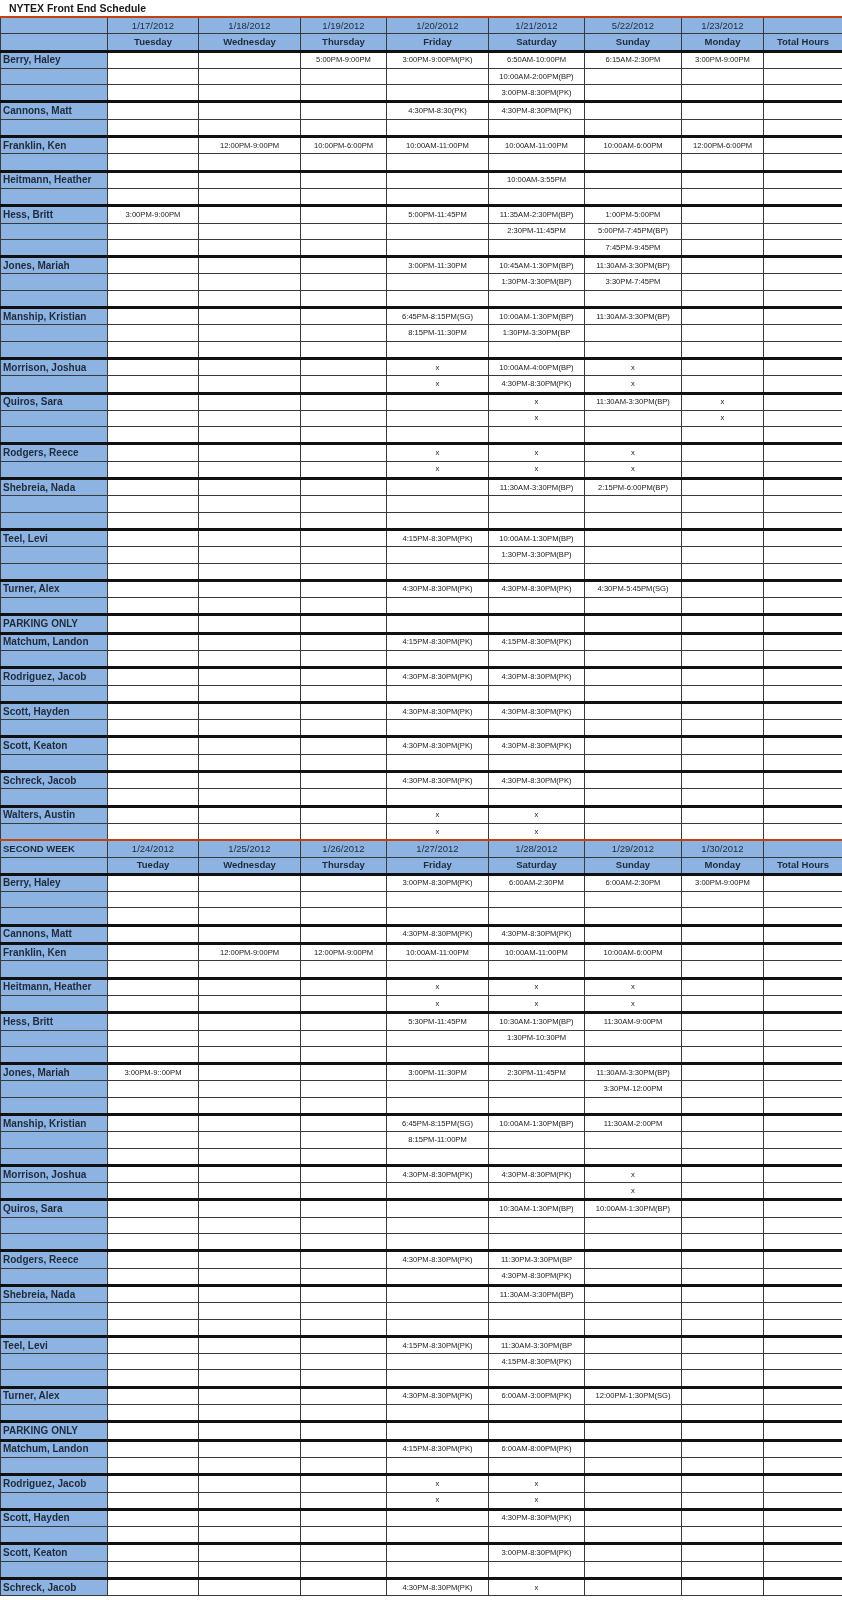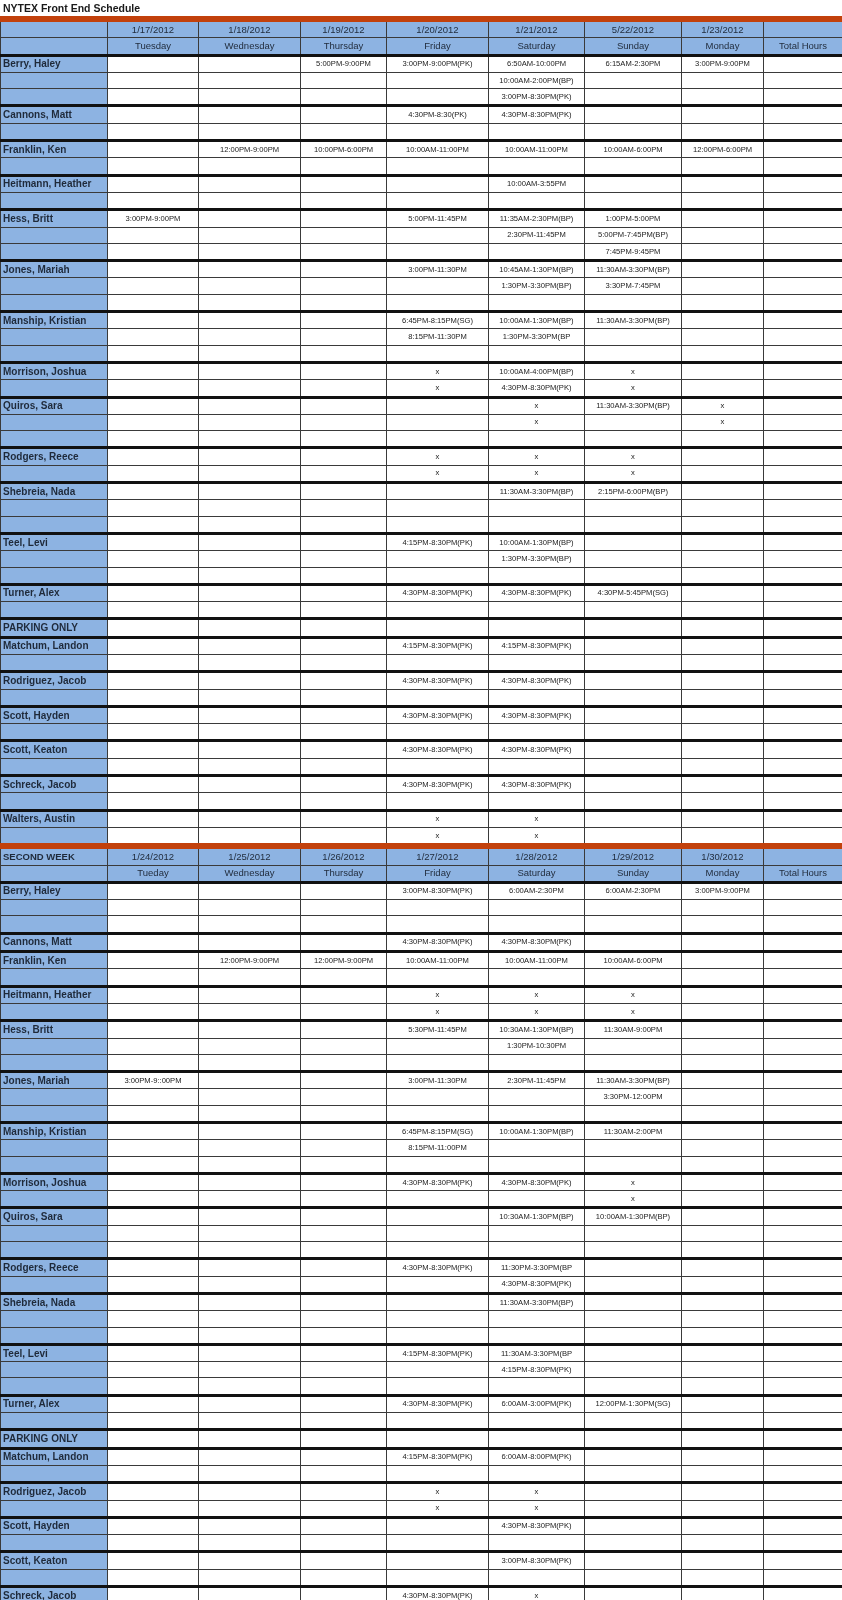--- a/index.html
+++ b/index.html
@@ -1,34 +1,34 @@
 <!DOCTYPE html>
 <html><head>
 <meta charset="utf-8">
 <style>
   html, body { margin: 0; padding: 0; background: #ffffff; }
   body { width: 842px; height: 1600px; overflow: hidden; font-family: "Liberation Sans", sans-serif; color: #1a1a1a; }
-  .title { height: 16px; line-height: 16px; font-size: 10.5px; font-weight: bold; padding-left: 3px; white-space: nowrap; }
+  .title { height: 16px; line-height: 16px; font-size: 10.5px; font-weight: bold; padding-left: 9px; white-space: nowrap; }
   table.sheet { border-collapse: collapse; table-layout: fixed; width: 842px; }
   table.sheet col.c0 { width: 107px; }
   table.sheet col.c1 { width: 91px; }
   table.sheet col.c2 { width: 102px; }
   table.sheet col.c3 { width: 86px; }
   table.sheet col.c4 { width: 102px; }
   table.sheet col.c5 { width: 96px; }
   table.sheet col.c6 { width: 97px; }
   table.sheet col.c7 { width: 82px; }
   table.sheet col.c8 { width: 79px; }
   table.sheet td { height: 15.3px; padding: 0; border: 1px solid #3a3a3a; font-size: 7.6px; text-align: center; vertical-align: middle; white-space: nowrap; overflow: hidden; line-height: 14px; }
   table.sheet td.name { background: #8db3e2; text-align: left; padding-left: 2px; font-size: 10px; font-weight: bold; color: #1f2a3a; }
   table.sheet tr.hdr td { background: #8db3e2; font-size: 9.5px; color: #1f2a3a; }
-  table.sheet tr.hdr.days td { font-weight: normal; }
+  table.sheet tr.hdr.days td { font-weight: bold; }
   table.sheet tr.hdr.days td.name { font-weight: bold; }
   table.sheet tr.grp td { border-top: 3px solid #111111; }
-  table.sheet tr.hdr.dates td { border-top: 6px solid #c2410c; }
+  table.sheet tr.hdr.dates td { border-top: 2px solid #c2410c; }
 </style>
 </head>
 <body>
 
 <div class="title">NYTEX Front End Schedule</div>
 
 <table class="sheet">
   <colgroup>
     <col class="c0">
       <col class="c1">

